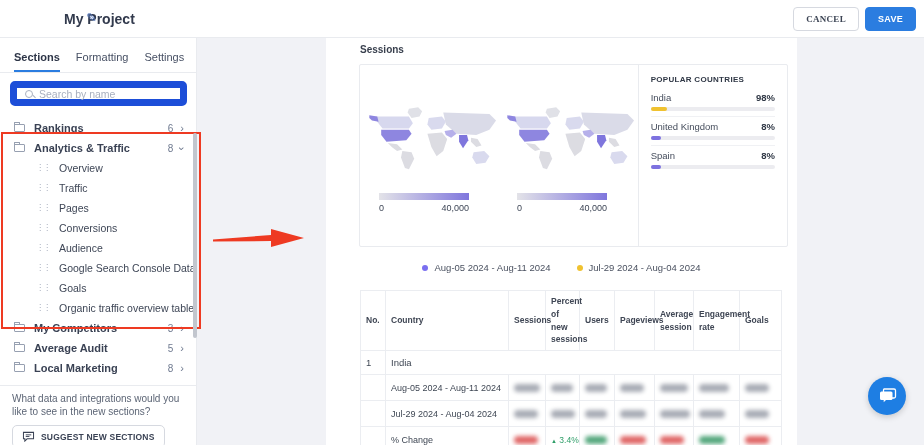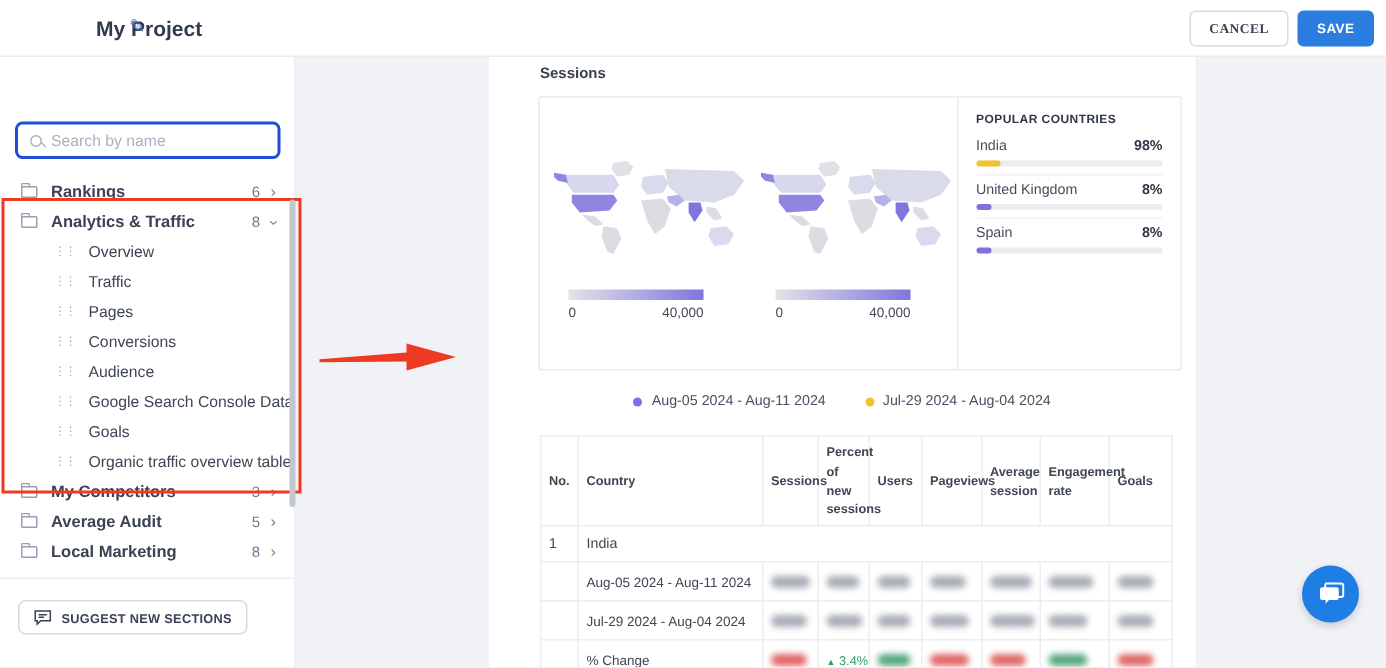--- a/index.html
+++ b/index.html
@@ -14,21 +14,21 @@
   .topbtns { position:absolute; right:8px; top:7px; display:flex; gap:6px; }
   .btn { height:24px; padding:0 12px; font-size:9px; font-weight:bold; letter-spacing:.3px; border-radius:4px; display:flex; align-items:center; cursor:pointer; font-family:inherit; }
   .btn.cancel { background:#fff; border:1px solid #d6d9e0; color:#3c4454;font-family:Liberation Serif, serif; }
   .btn.save { background:#2b7de0; border:1px solid #2b7de0; color:#fff; }
 
   
   .sidebar { position:absolute; left:0; top:38px; width:197px; bottom:0; background:#fff; border-right:1px solid #e9ebef; z-index:2; }
   .tabs { position:absolute; left:0; top:0; width:100%; height:35px; border-bottom:1px solid #e9ebef; display:flex; align-items:flex-end; padding:0 14px; gap:16px; }
   .tab { font-size:11px; color:#475064; padding-bottom:9px; cursor:pointer; }
   .tab.active { color:#2d3547; font-weight:bold; border-bottom:2px solid #2b7de0; padding-bottom:7px; }
-  .searchbox { position:absolute; left:10px; top:43px; width:177px; height:25px; border:2px solid #1d4ed8; border-radius:5px; display:flex; align-items:center; padding:0 8px; gap:6px; background:#fff; }
+  .searchbox { position:absolute; left:10px; top:43px; width:177px; height:25px; border:7px solid #1d4ed8; border-radius:5px; display:flex; align-items:center; padding:0 8px; gap:6px; background:#fff; }
   .mag { width:8px; height:8px; border:1.4px solid #aab1c0; border-radius:50%; position:relative; flex:0 0 auto; }
   .mag::after { content:''; position:absolute; width:4px; height:1.4px; background:#aab1c0; transform:rotate(45deg); right:-3.5px; bottom:-1px; }
   .searchbox input { border:none; outline:none; font-size:10.5px; color:#3e4656; width:100%; font-family:inherit; background:transparent; }
   .searchbox input::placeholder { color:#a9b0bf; }
   .seclist { position:absolute; left:0; top:80px; width:100%; }
   .secrow { height:20px; display:flex; align-items:center; padding:0 12px 0 14px; cursor:pointer; }
   .folder { position:relative; width:11px; height:8px; border:1px solid #97a0b1; border-radius:1px; margin-right:9px; flex:0 0 auto; }
   .folder::before { content:''; position:absolute; top:-3px; left:-1px; width:4px; height:2px; border:1px solid #97a0b1; border-bottom:none; border-radius:1px 1px 0 0; }
   .seclabel { font-size:11px; font-weight:bold; color:#3a4254; flex:1 1 auto; white-space:nowrap; overflow:hidden; }
   .seccount { font-size:10px; color:#6f7a90; margin-right:7px; }
@@ -100,20 +100,25 @@
   <div class="topbar">
     <div class="title">My Project</div>
     <div class="pencil">✎</div>
     <div class="topbtns">
       <button class="btn cancel">CANCEL</button>
       <button class="btn save">SAVE</button>
     </div>
   </div>
 
   <div class="sidebar">
+    <div class="tabs">
+      <div class="tab active">Sections</div>
+      <div class="tab">Formatting</div>
+      <div class="tab">Settings</div>
+    </div>
     <div class="searchbox">
       <span class="mag"></span>
       <input placeholder="Search by name" style="">
     </div>
 
     <div class="seclist">
       <div class="secrow">
         <span class="folder"></span>
         <span class="seclabel">Rankings</span>
         <span class="seccount">6</span>
@@ -173,20 +178,21 @@
       </div>
       <div class="secrow">
         <span class="folder"></span>
         <span class="seclabel">Local Marketing</span>
         <span class="seccount">8</span>
         <span class="chev">›</span>
       </div>
     </div>
 
     <div class="sb-footer">
+      <div class="sb-q">What data and integrations would you like to see in the new sections?</div>
       <button class="suggest-btn">
         <svg width="13" height="11" viewBox="0 0 14 12">
           <path d="M1.5 1.5h11v7h-7l-2.5 2.5v-2.5h-1.5z" fill="none" stroke="#3a4254" stroke-width="1.1"></path>
           <path d="M4 4.2h6M4 6h4" stroke="#3a4254" stroke-width="1"></path>
         </svg>
         <span>SUGGEST NEW SECTIONS</span>
       </button>
     </div>
   </div>
 

